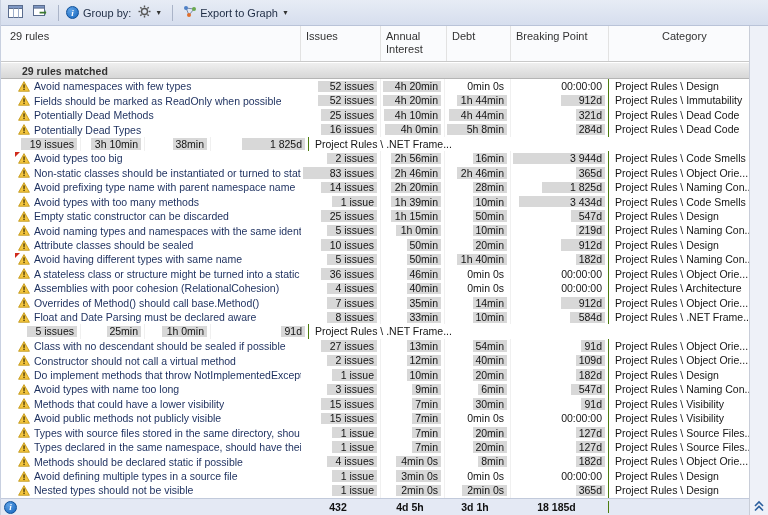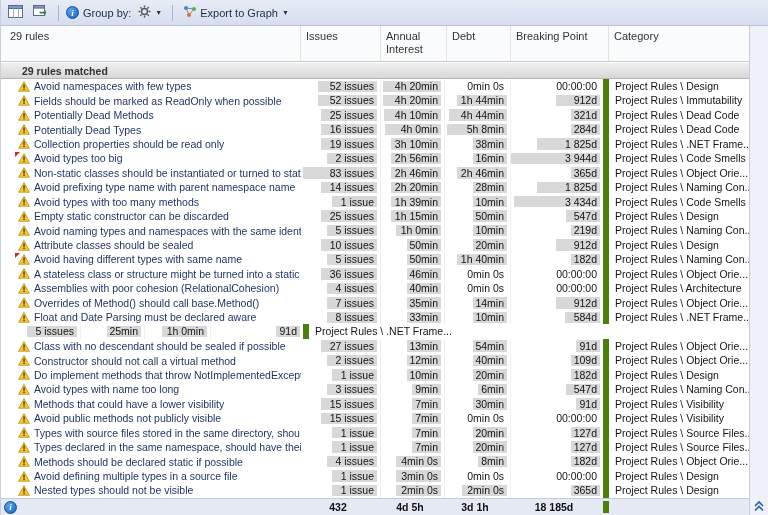--- a/index.html
+++ b/index.html
@@ -18,39 +18,39 @@
                background:radial-gradient(circle at 35% 30%,#5ea2e6,#1565bd);
                border:1px solid #0d4f98;color:#fff;font:italic bold 9px "Liberation Serif",serif;
                display:flex;align-items:center;justify-content:center;box-sizing:border-box;}
   
   .content{display:flex;height:489px;}
   .main{width:748px;display:flex;flex-direction:column;}
   .colheader{display:flex;height:36px;background:#fafbfd;border-bottom:1px solid #c9c9c9;box-sizing:border-box;}
   .hcell{box-sizing:border-box;padding:4px 4px 0 5px;font-size:11px;color:#333;
          border-right:1px solid #e2e2e2;line-height:13px;overflow:hidden;}
   .w-name{width:300px;padding-left:9px;}.w-issues{width:80px;}.w-debt{width:64px;}
-  .w-int{width:66px;}.w-bp{width:98px;}.w-cat{flex:1;border-right:none;}
+  .w-int{width:66px;}.w-bp{width:98px;}.w-cat{flex:1;border-right:none;margin-left:48px;}
   
   .grouprow{height:17px;background:linear-gradient(#efefef,#d7d7d7);
             border-top:1px solid #fff;border-bottom:1px solid #b5b5b5;
             font-size:10.5px;font-weight:bold;color:#333;display:flex;
             align-items:center;padding-left:21px;box-sizing:border-box;}
   
   .tbody{flex:1;overflow:hidden;}
   .trow{display:flex;height:14.45px;font-size:10.5px;line-height:14px;}
   .cell{box-sizing:border-box;overflow:hidden;white-space:nowrap;}
   .c-name{width:300px;display:flex;align-items:center;padding-left:17px;color:#1c2f5e;}
   .warn{position:relative;width:12px;height:11px;flex:0 0 12px;margin-right:4px;}
   .warn svg{display:block;}
   .flag{position:absolute;left:-3px;top:-1px;width:0;height:0;
         border-top:5px solid #cf2b1c;border-right:5px solid transparent;}
   .rname{overflow:hidden;white-space:nowrap;}
   .num{position:relative;text-align:right;padding-right:6px;border-right:1px solid #f0f0f0;color:#141414;}
   .c-issues{width:80px;}.c-debt{width:64px;}.c-int{width:66px;}
-  .c-bp{width:98px;border-right:6px solid #4d7c0f;}
+  .c-bp{width:98px;border-right:1px solid #4d7c0f;}
   .bar{position:absolute;right:3px;top:1.5px;bottom:1.5px;background:#d8d8d8;}
   .val{position:relative;}
   .c-cat{flex:1;padding-left:6px;color:#141414;}
   
   .footer{height:17px;background:#e4e9f4;border-top:1px solid #c2cadb;
           display:flex;align-items:center;font-size:10.5px;box-sizing:border-box;}
   .f-name{width:300px;display:flex;align-items:center;padding-left:3px;box-sizing:border-box;}
   .f-num{box-sizing:border-box;text-align:center;padding-right:6px;font-weight:bold;color:#111;}
   
   .rstrip{width:20px;background:#eef1f8;border-left:1px solid #c8cdd8;
@@ -202,30 +202,20 @@
               </span>
               <span class="rname">Potentially Dead Types</span>
             </div>
             <div class="cell num c-issues"><div class="bar" style="width: 55.7px;"></div><span class="val">16 issues</span></div>
             <div class="cell num c-debt"><div class="bar" style="width: 55.7246px;"></div><span class="val">4h 0min</span></div>
             <div class="cell num c-int"><div class="bar" style="width: 60px;"></div><span class="val">5h 8min</span></div>
             <div class="cell num c-bp"><div class="bar" style="width: 29.2px;"></div><span class="val">284d</span></div>
             <div class="cell c-cat">Project Rules \ Dead Code</div>
           </div>
           <div class="trow">
-            <div class="cell c-name">
-              <span class="warn">
-                <svg width="12" height="11" viewBox="0 0 16 15">
-                  <path d="M8 0.8 L15.4 14 H0.6 Z" fill="#f4c63f" stroke="#b98a00" stroke-width="1"></path>
-                  <rect x="7.2" y="4.6" width="1.7" height="4.8" fill="#3a2b00"></rect>
-                  <circle cx="8.05" cy="11.4" r="1.1" fill="#3a2b00"></circle>
-                </svg>
-              </span>
-              <span class="rname">Collection properties should be read only</span>
-            </div>
             <div class="cell num c-issues"><div class="bar" style="width: 55.7px;"></div><span class="val">19 issues</span></div>
             <div class="cell num c-debt"><div class="bar" style="width: 50.4px;"></div><span class="val">3h 10min</span></div>
             <div class="cell num c-int"><div class="bar" style="width: 34.5px;"></div><span class="val">38min</span></div>
             <div class="cell num c-bp"><div class="bar" style="width: 62.5822px;"></div><span class="val">1 825d</span></div>
             <div class="cell c-cat">Project Rules \ .NET Frame...</div>
           </div>
           <div class="trow">
             <div class="cell c-name">
               <span class="warn">
                 <svg width="12" height="11" viewBox="0 0 16 15">

